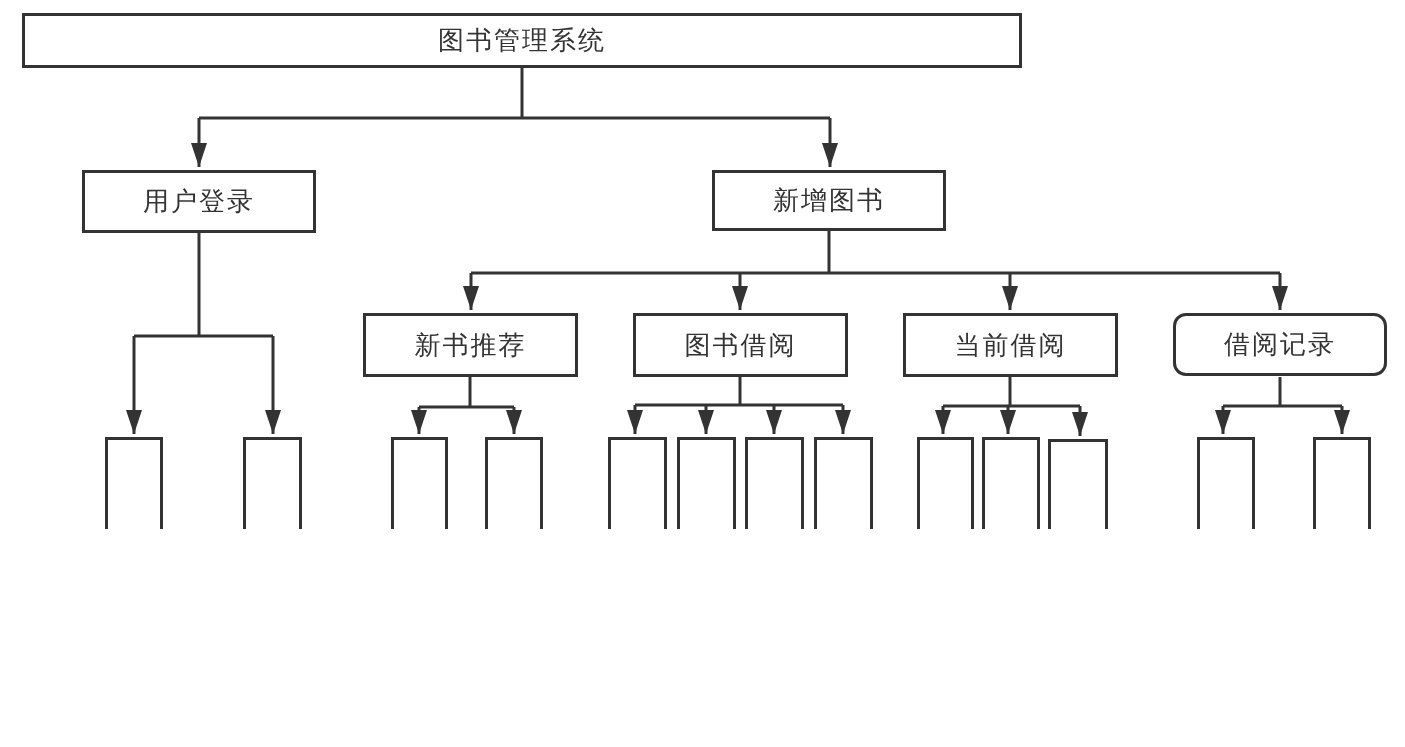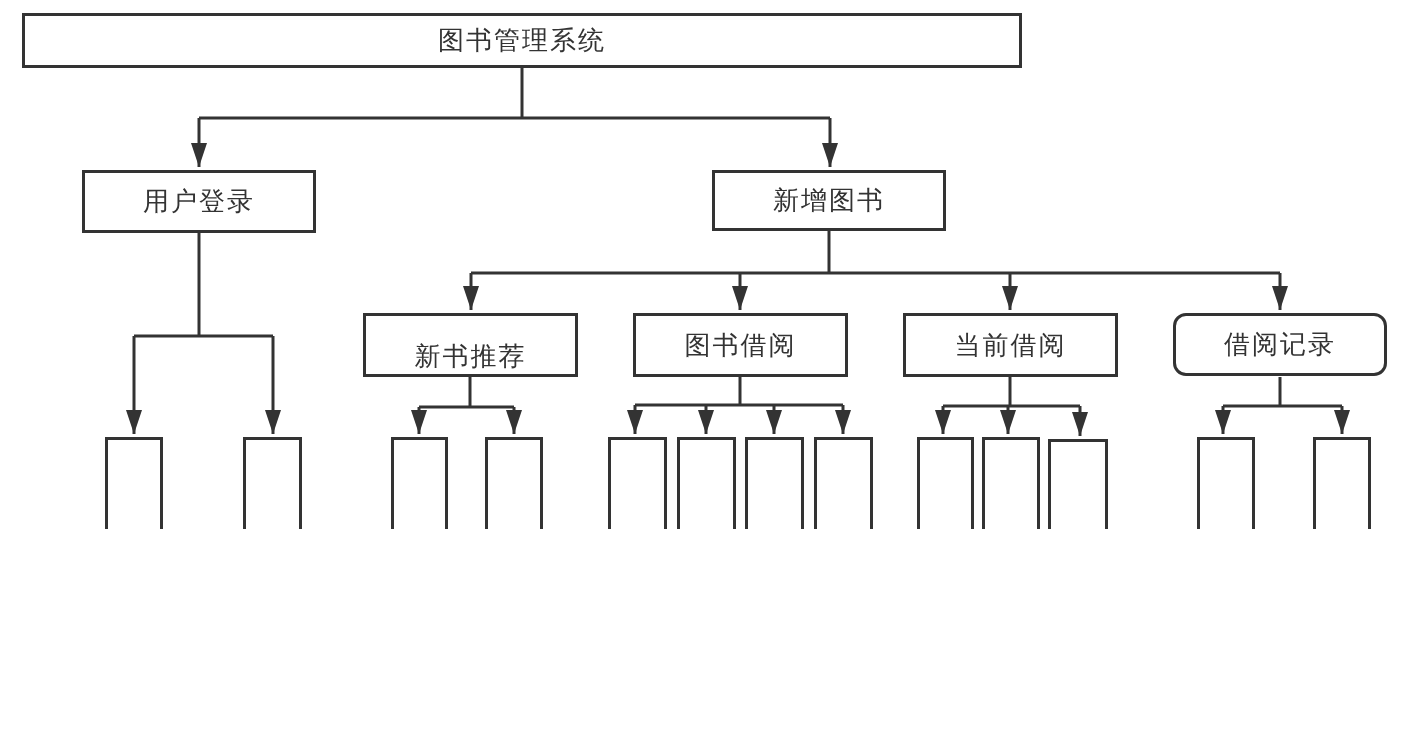--- a/index.html
+++ b/index.html
@@ -122,21 +122,21 @@
     <span>图书管理系统</span>
   </div>
 
   <div class="node h-node" style="left:82px; top:170px; width:234px; height:63px;">
     <span>用户登录</span>
   </div>
   <div class="node h-node" style="left:712px; top:170px; width:234px; height:61px;">
     <span>新增图书</span>
   </div>
 
-  <div class="node h-node" style="left:363px; top:313px; width:215px; height:64px;align-items:flex-end;">
+  <div class="node h-node" style="left:363px; top:313px; width:215px; height:64px;">
     <span>新书推荐</span>
   </div>
   <div class="node h-node" style="left:633px; top:313px; width:215px; height:64px;">
     <span>图书借阅</span>
   </div>
   <div class="node h-node" style="left:903px; top:313px; width:215px; height:64px;">
     <span>当前借阅</span>
   </div>
   <div class="node h-node" style="left:1173px; top:313px; width:214px; height:63px;border-radius:13px;">
     <span>借阅记录</span>

